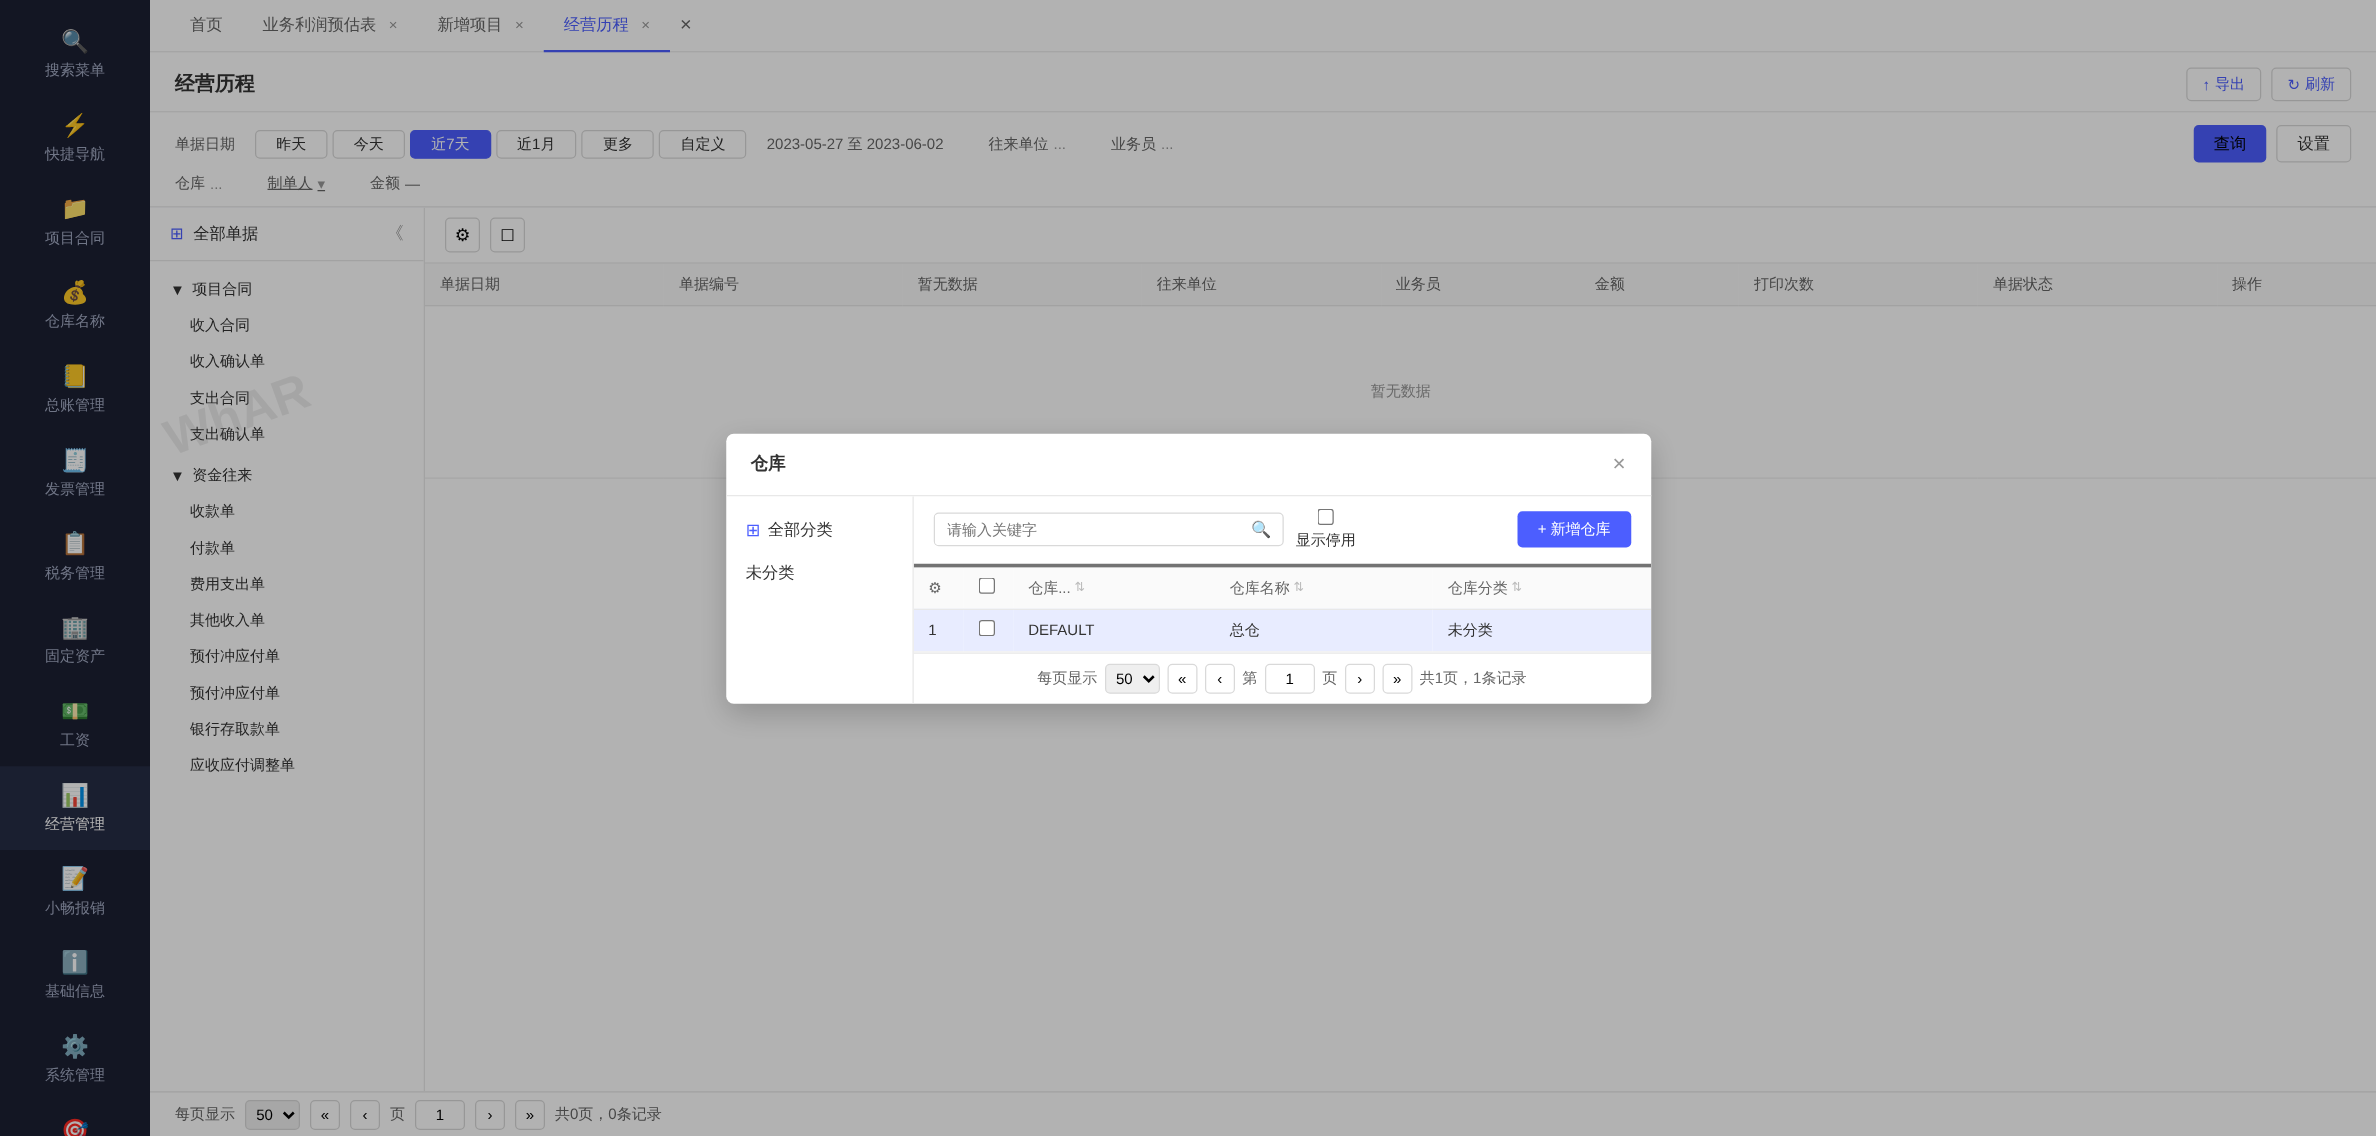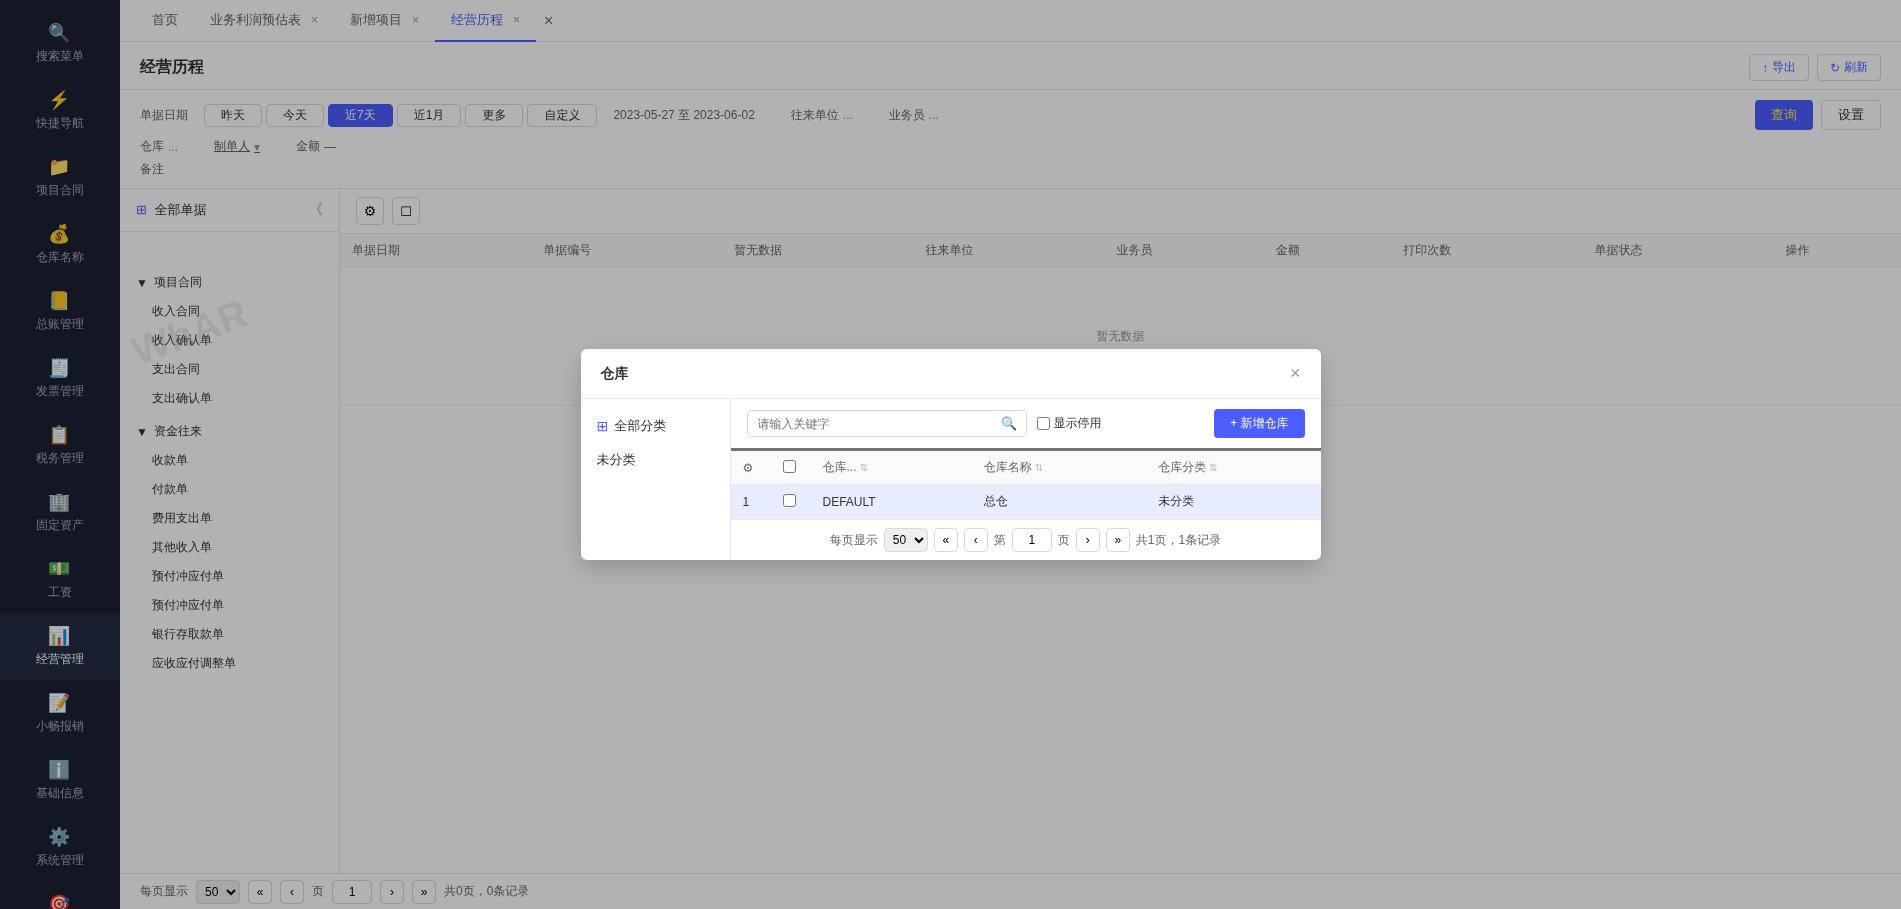--- a/index.html
+++ b/index.html
@@ -35,32 +35,32 @@
     .filter-area { background: #fff; padding: 10px 20px; border-bottom: 1px solid #e8e8e8; flex-shrink: 0; }
     .filter-row { display: flex; align-items: center; gap: 16px; margin-bottom: 8px; flex-wrap: wrap; }
     .filter-label { color: #666; font-size: 12px; white-space: nowrap; }
     .filter-date-btns { display: flex; gap: 4px; }
     .date-btn { padding: 2px 16px; font-size: 12px; border: 1px solid #d9d9d9; border-radius: 4px; background: #fff; cursor: pointer; color: #333; }
     .date-btn.active { background: #4c5eff; color: #fff; border-color: #4c5eff; }
     .date-range { font-size: 12px; color: #666; }
     .filter-select { display: flex; align-items: center; gap: 4px; }
     .filter-dots { color: #999; cursor: pointer; font-size: 12px; }
     .filter-action-btns { display: flex; gap: 8px; margin-left: auto; }
-    .btn-query { background: #4c5eff; color: #fde047; border: none; border-radius: 4px; padding: 5px 16px; font-size: 13px; cursor: pointer; }
+    .btn-query { background: #4c5eff; color: #000000; border: none; border-radius: 4px; padding: 5px 16px; font-size: 13px; cursor: pointer; }
     .btn-settings { background: #fff; border: 1px solid #d9d9d9; border-radius: 4px; padding: 5px 16px; font-size: 13px; cursor: pointer; color: #333; }
 
     
     .filter-row2 { display: flex; align-items: center; gap: 16px; }
     .filter-select-box { display: flex; align-items: center; gap: 4px; font-size: 12px; color: #666; }
 
     
     .content-area { display: flex; flex: 1; overflow: hidden; background: #f0f2f5; }
 
     
-    .left-panel { width: 220px; background: #fff; border-right: 1px solid #e8e8e8; display: flex; flex-direction: column; flex-shrink: 0; overflow-y: auto; gap: 28px; }
+    .left-panel { width: 220px; background: #fff; border-right: 1px solid #e8e8e8; display: flex; flex-direction: column; flex-shrink: 0; overflow-y: auto; }
     .left-panel-header { display: flex; align-items: center; justify-content: space-between; padding: 12px 16px; border-bottom: 1px solid #e8e8e8; }
     .left-panel-title { font-size: 13px; color: #333; font-weight: 500; }
     .collapse-btn { cursor: pointer; color: #999; font-size: 14px; }
     .tree-section { padding: 8px 0; }
     .tree-item { padding: 6px 16px; font-size: 12px; color: #333; cursor: pointer; display: flex; align-items: center; gap: 6px; }
     .tree-item.parent { font-weight: 500; }
     .tree-child { padding-left: 32px; }
 
     
     .right-panel { flex: 1; display: flex; flex-direction: column; overflow: hidden; }
@@ -80,21 +80,21 @@
     .modal-close { cursor: pointer; font-size: 18px; color: #999; }
     .modal-body { display: flex; flex: 1; overflow: hidden; }
     .modal-left { width: 150px; border-right: 1px solid #e8e8e8; padding: 10px 0; overflow-y: auto; flex-shrink: 0; }
     .modal-left-item { padding: 8px 16px; font-size: 13px; color: #333; cursor: pointer; display: flex; align-items: center; gap: 6px; }
     .modal-left-item .grid-icon { color: #4c5eff; font-size: 14px; }
     .modal-right { flex: 1; display: flex; flex-direction: column; overflow: hidden; }
     .modal-toolbar { display: flex; align-items: center; padding: 10px 16px; gap: 10px; border-bottom: 3px solid #737373; }
     .modal-search { display: flex; align-items: center; border: 1px solid #d9d9d9; border-radius: 4px; overflow: hidden; flex: 1; max-width: 280px; }
     .modal-search input { border: none; outline: none; padding: 5px 10px; font-size: 12px; width: 100%; }
     .modal-search-icon { padding: 5px 8px; color: #999; cursor: pointer; }
-    .modal-checkbox-label { display: flex; align-items: center; gap: 4px; font-size: 12px; color: #333; cursor: pointer; }
+    .modal-checkbox-label { display: flex; align-items: center; gap: 4px; font-size: 12px; color: #333; cursor: pointer; flex-direction: column; }
     .btn-add { background: #4c5eff; color: #fff; border: none; border-radius: 4px; padding: 6px 16px; font-size: 12px; cursor: pointer; margin-left: auto; display: flex; align-items: flex-start; gap: 4px; }
     .modal-table-container { flex: 1; overflow: auto; }
     .modal-table { width: 100%; border-collapse: collapse; font-size: 12px; }
     .modal-table th { background: #fafafa; border-bottom: 1px solid #e8e8e8; padding: 8px 12px; color: #666; font-weight: 500; text-align: left; white-space: nowrap; }
     .modal-table td { border-bottom: 1px solid #f0f0f0; padding: 8px 12px; white-space: nowrap; }
     .modal-table tr.selected td { background: #e8ecff; }
     .modal-pagination { display: flex; align-items: center; justify-content: center; padding: 8px 16px; border-top: 1px solid #e8e8e8; gap: 6px; font-size: 12px; color: #666; }
     .page-btn { width: 24px; height: 24px; display: flex; align-items: center; justify-content: center; border: 1px solid #d9d9d9; border-radius: 4px; cursor: pointer; background: #fff; font-size: 12px; }
     .page-btn:disabled { opacity: 0.4; cursor: not-allowed; }
     .page-input { width: 40px; height: 24px; border: 1px solid #d9d9d9; border-radius: 4px; text-align: center; font-size: 12px; }
@@ -241,25 +241,20 @@
           <span class="filter-label">仓库</span>
           <span class="filter-dots">...</span>
         </div>
         <div class="filter-select-box" style="margin-left:20px;text-decoration:underline;">
           <span class="filter-label">制单人</span>
           <span style="color:#999; cursor:pointer;">▾</span>
         </div>
         <div class="filter-select-box" style="margin-left:20px;">
           <span class="filter-label">金额</span>
           <span>—</span>
-        </div>
-      </div>
-      <div class="filter-row2" style="margin-top:6px;">
-        <div class="filter-select-box">
-          <span class="filter-label">备注</span>
         </div>
       </div>
     </div>
 
     <div class="content-area">
 
       <div class="left-panel">
         <div class="left-panel-header">
           <span class="left-panel-title">
             <span style="color:#4c5eff; margin-right:4px;">⊞</span>

